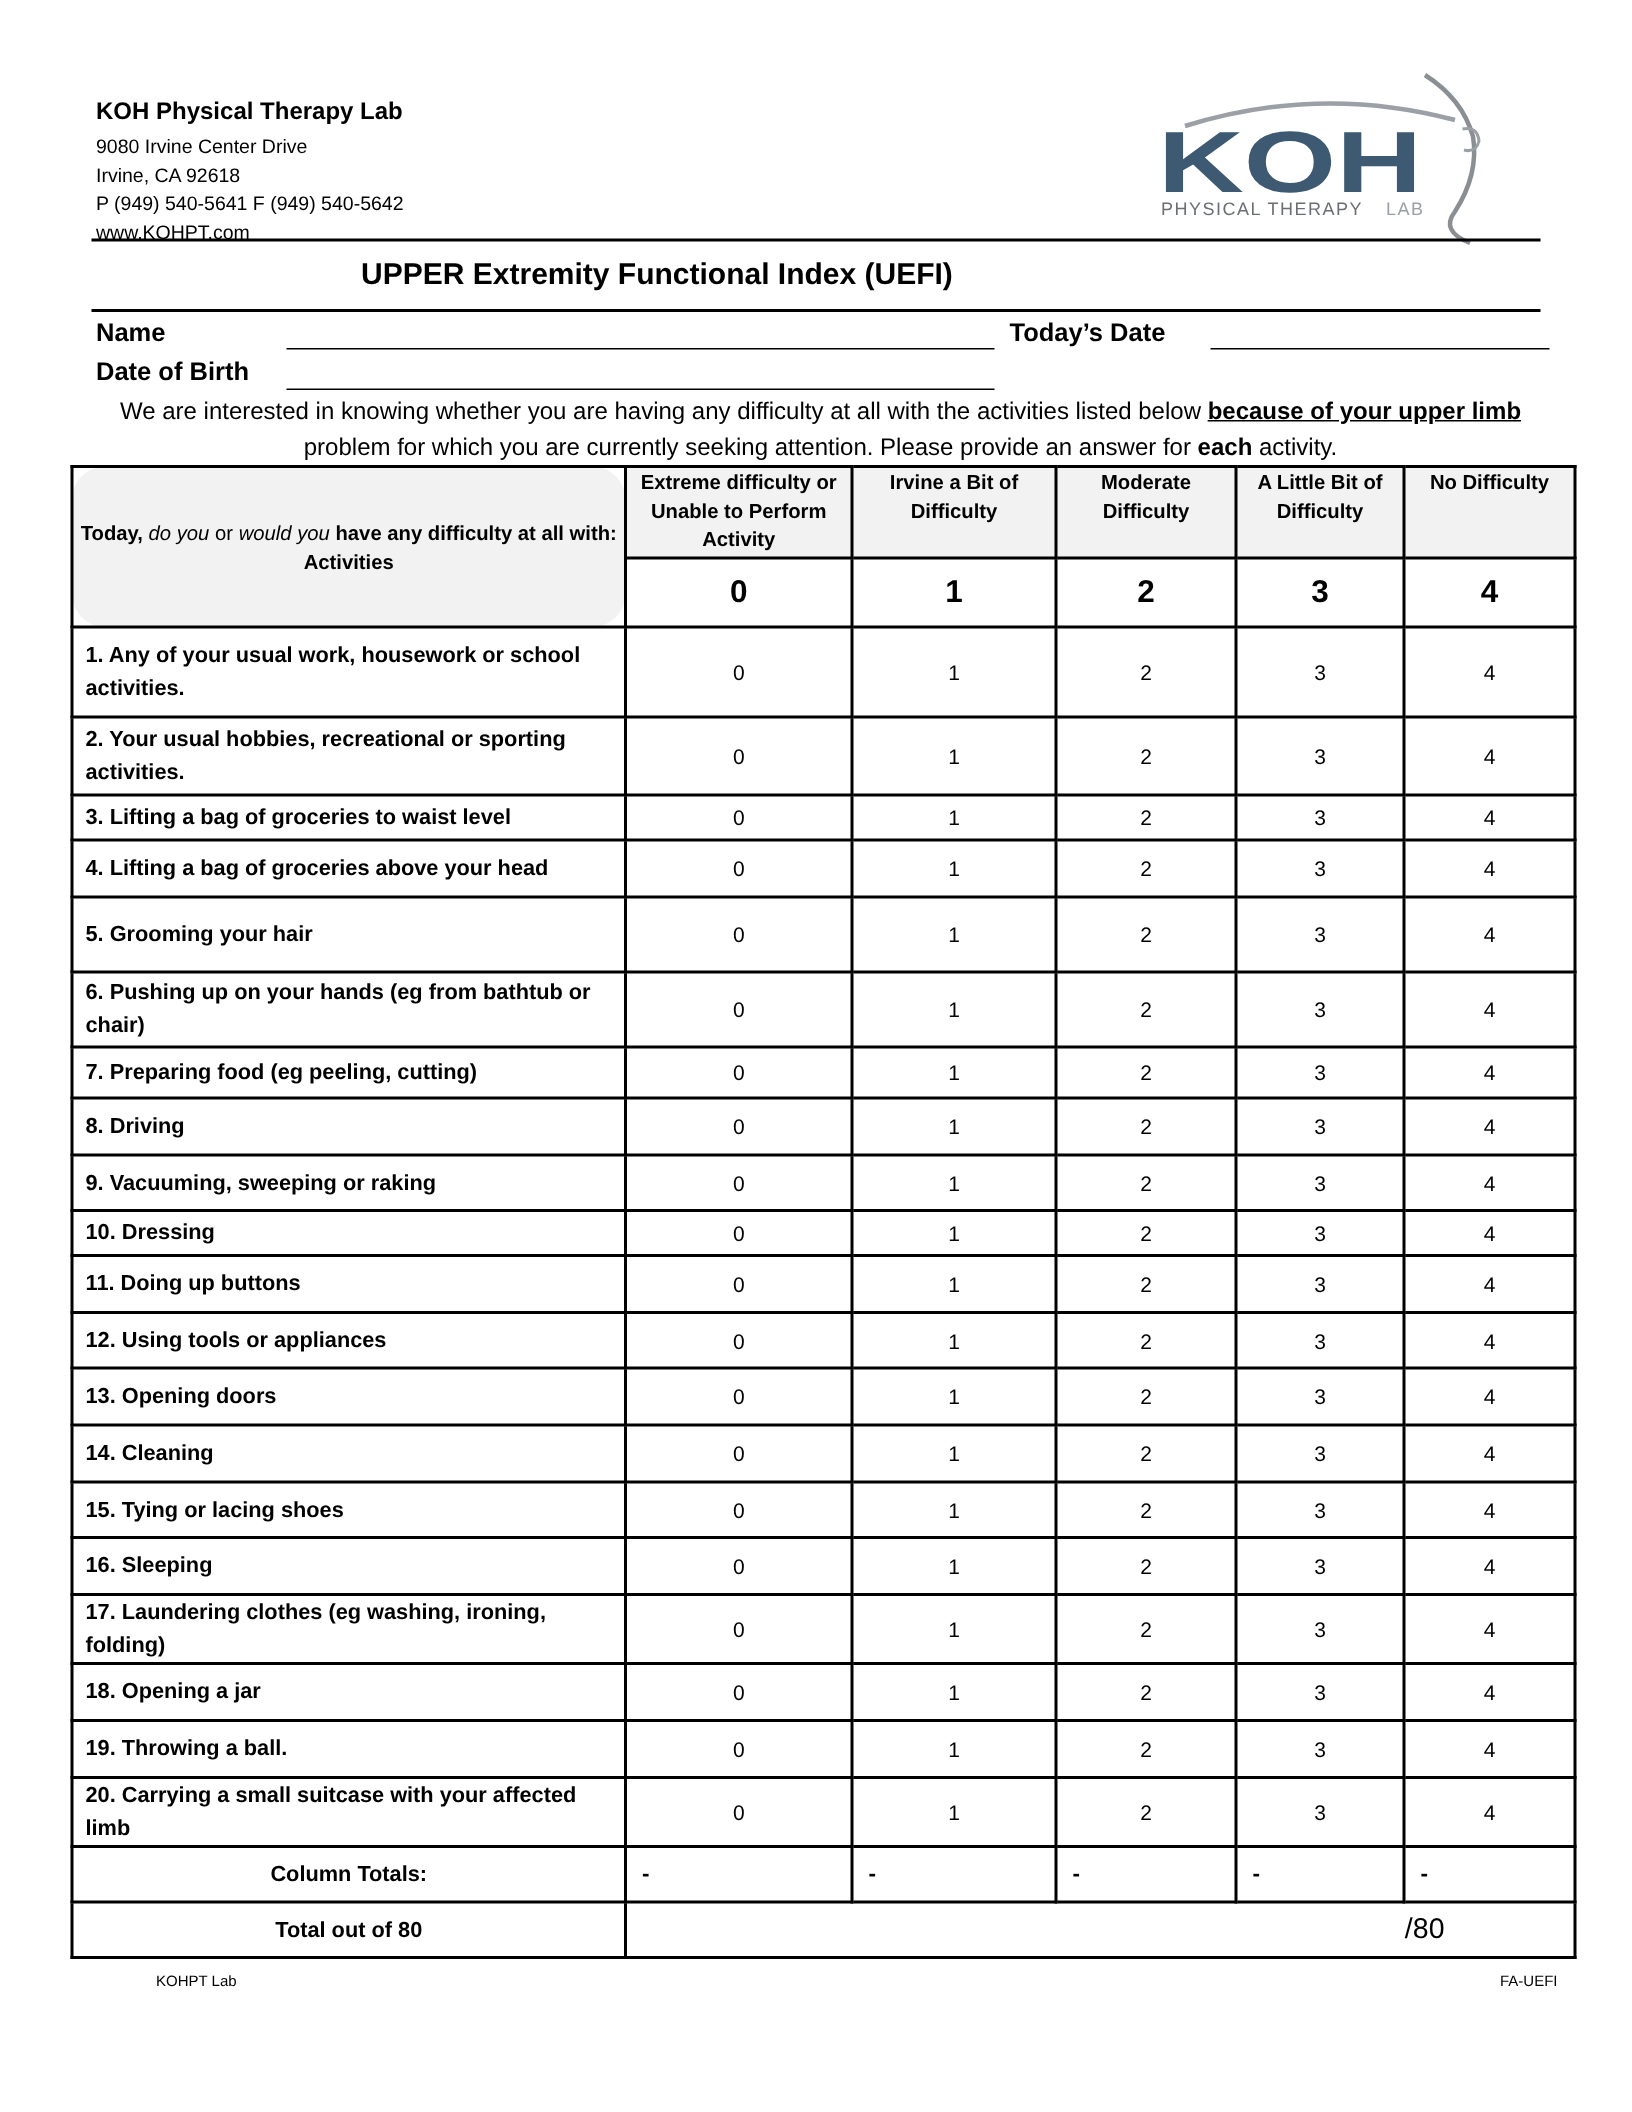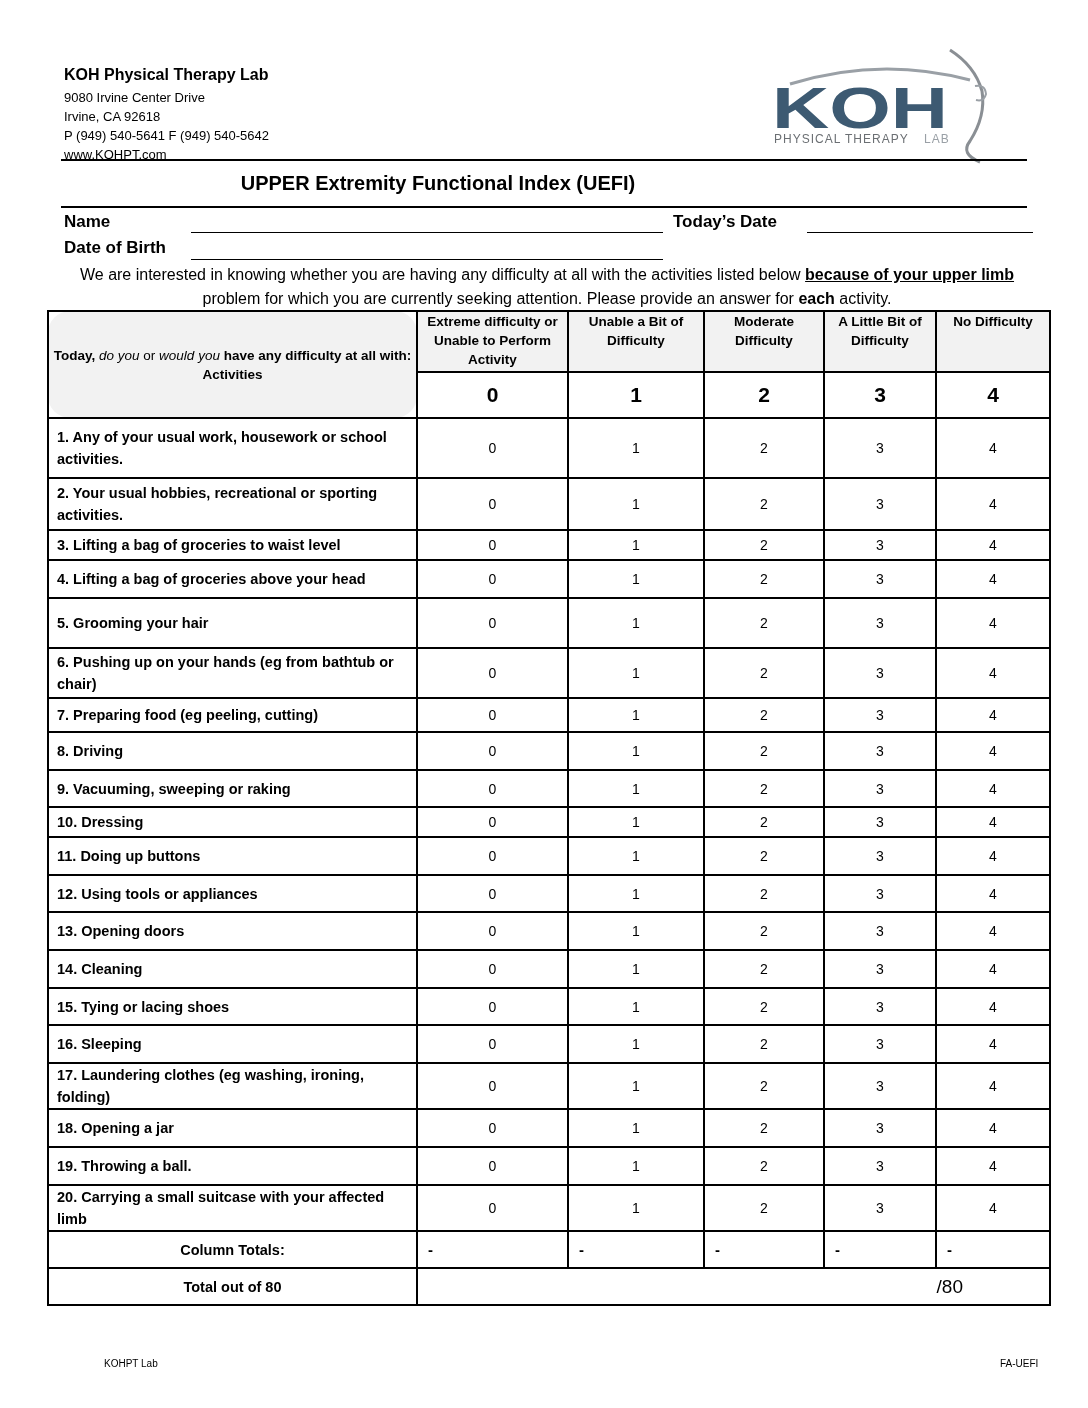--- a/index.html
+++ b/index.html
@@ -20,21 +20,21 @@
   table.uefi { position:absolute; left:47px; top:310px; width:1002px; border-collapse:collapse; table-layout:fixed; }
   table.uefi td, table.uefi th { border:2px solid #000; padding:0; }
   th.hdr { background:#f2f2f2; font-size:13.5px; font-weight:bold; text-align:center; vertical-align:top; line-height:19px; padding-top:2px; }
   th.hdr-act { background:#f2f2f2; font-size:13.5px; font-weight:bold; text-align:center; line-height:19px; vertical-align:middle;border-radius:22px; }
   td.scale { font-size:21px; font-weight:bold; text-align:center; height:44px; }
   td.act { font-size:14.5px; font-weight:bold; padding:0 8px !important; line-height:22px; vertical-align:middle; }
   td.val { font-size:14px; text-align:center; vertical-align:middle; }
   td.tot-label { font-size:14.5px; font-weight:bold; text-align:center; }
   td.tot-val { font-size:15px; font-weight:bold; text-align:left; padding-left:10px !important; }
   td.out80 { font-size:19px; text-align:right; padding-right:86px !important; }
-  .foot { font-size:10px; top:1358px;padding-left:40px; }
+  .foot { font-size:10px; top:1316px;padding-left:40px; }
 </style>
 </head>
 <body>
 
 <div class="abs clinic-name">KOH Physical Therapy Lab</div>
 <div class="abs clinic-line" style="top:90px">9080 Irvine Center Drive</div>
 <div class="abs clinic-line" style="top:109px">Irvine, CA 92618</div>
 <div class="abs clinic-line" style="top:128px">P (949) 540-5641 F (949) 540-5642</div>
 <div class="abs clinic-line" style="top:147px">www.KOHPT.com</div>
 
@@ -71,21 +71,21 @@
       <col style="width:120px">
       <col style="width:112px">
       <col style="width:114px">
   </colgroup>
   <thead>
     <tr style="height:61px">
       <th class="hdr-act" rowspan="2">
         <span>Today, </span><i style="font-weight:normal">do you</i><span style="font-weight:normal"> or </span><i style="font-weight:normal">would you</i><span> have any difficulty at all with: Activities</span>
       </th>
       <th class="hdr">Extreme difficulty or Unable to Perform Activity</th>
-      <th class="hdr">Unable a Bit of Difficulty</th>
+      <th class="hdr">Irvine a Bit of Difficulty</th>
       <th class="hdr">Moderate Difficulty</th>
       <th class="hdr">A Little Bit of Difficulty</th>
       <th class="hdr">No Difficulty</th>
     </tr>
     <tr>
       <td class="scale">0</td>
       <td class="scale">1</td>
       <td class="scale">2</td>
       <td class="scale">3</td>
       <td class="scale">4</td>

